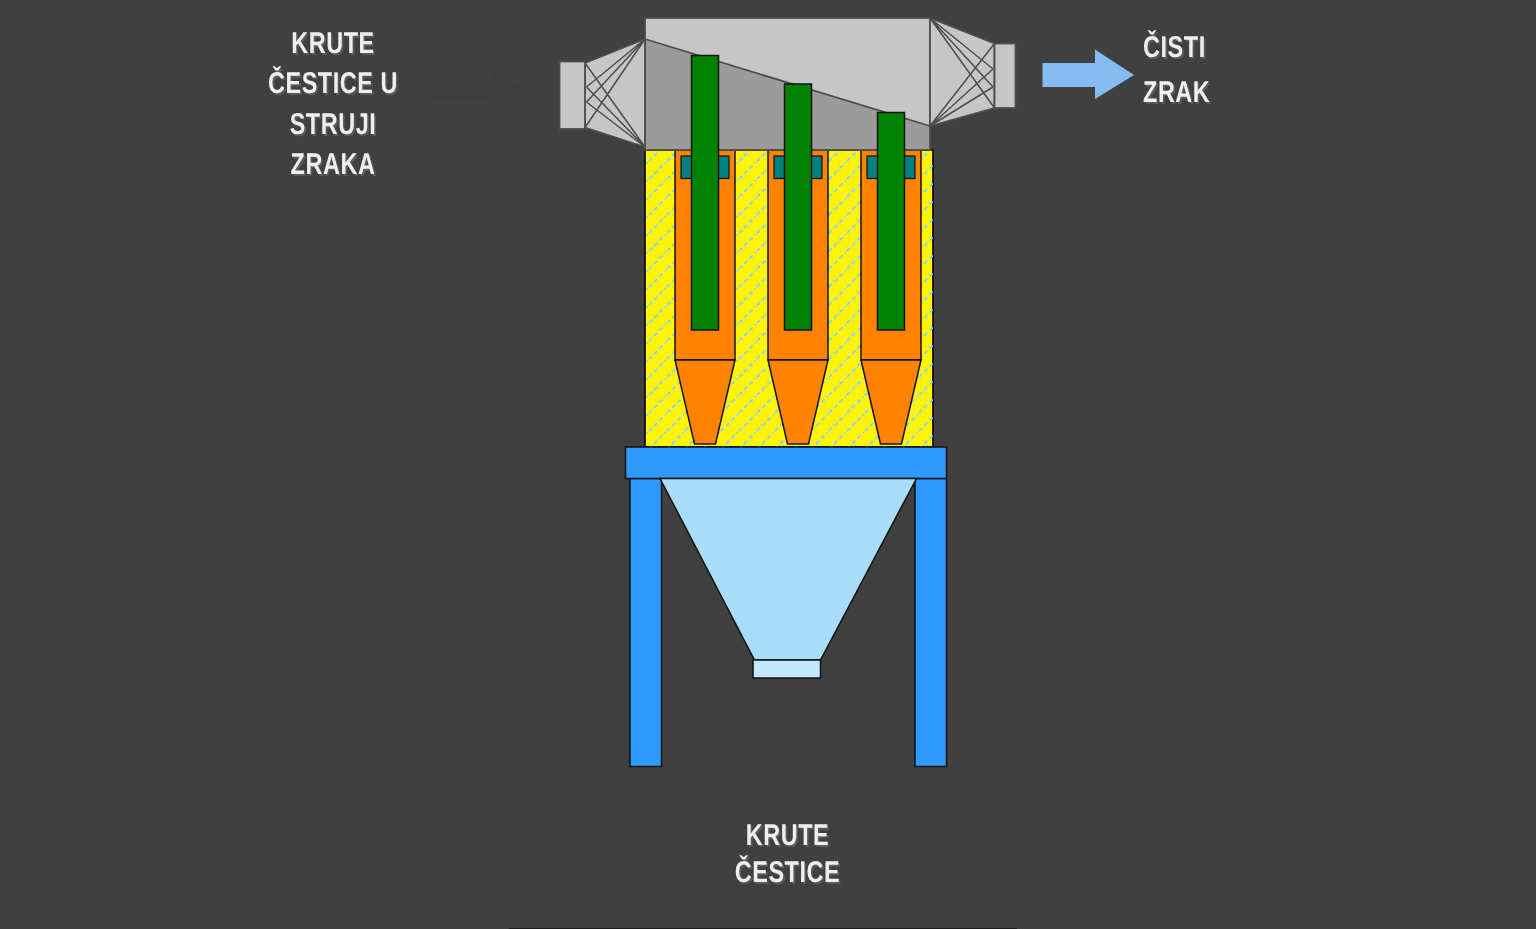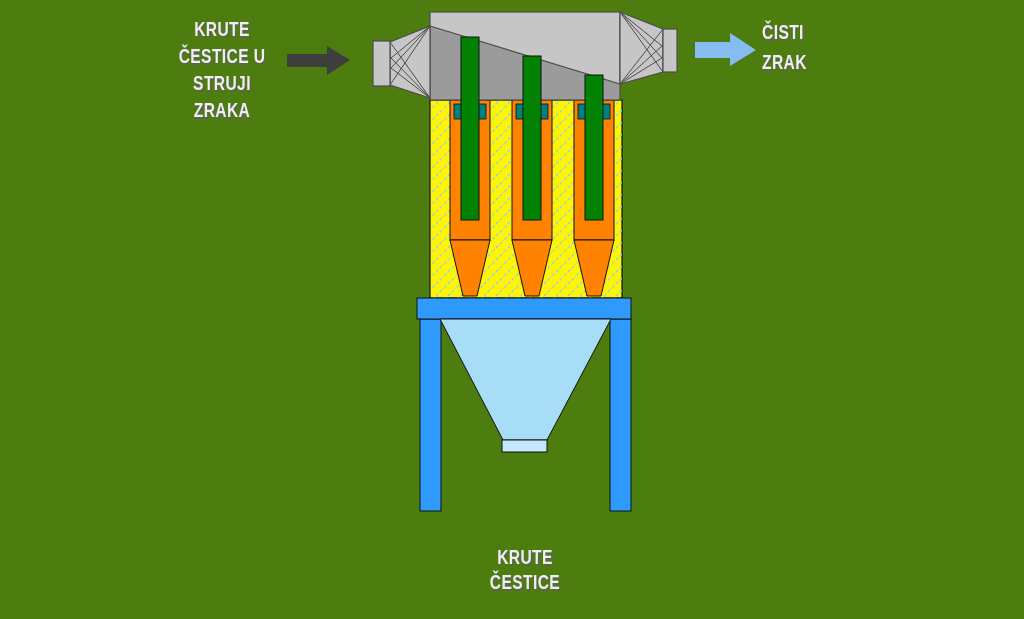--- a/index.html
+++ b/index.html
@@ -1,16 +1,16 @@
 <!DOCTYPE html>
 <html><head>
 <meta charset="utf-8">
 <style>
   html,body{margin:0;padding:0;background:#000;}
-  .scene{position:relative;width:1024px;height:619px;background:#4d7c0f;overflow:hidden;
+  .scene{position:relative;width:1024px;height:619px;background:#404040;overflow:hidden;
          font-family:"Liberation Sans",sans-serif;}
   .scene svg{position:absolute;left:0;top:0;}
   .lbl{position:absolute;color:#EFEFEF;font-weight:700;font-size:20px;letter-spacing:.5px;
        white-space:nowrap;text-shadow:1.5px 1.5px 0 rgba(95,95,95,.85);}
   .lbl .line{display:block;}
   #inlet-label{left:162px;top:16px;width:120px;line-height:27px;text-align:center;
                transform:scaleX(.78);transform-origin:50% 0;}
   #outlet-label{left:762px;top:17px;line-height:30px;text-align:left;
                 transform:scaleX(.78);transform-origin:0 0;}
   #solids-label{left:465px;top:545px;width:120px;line-height:25px;text-align:center;

